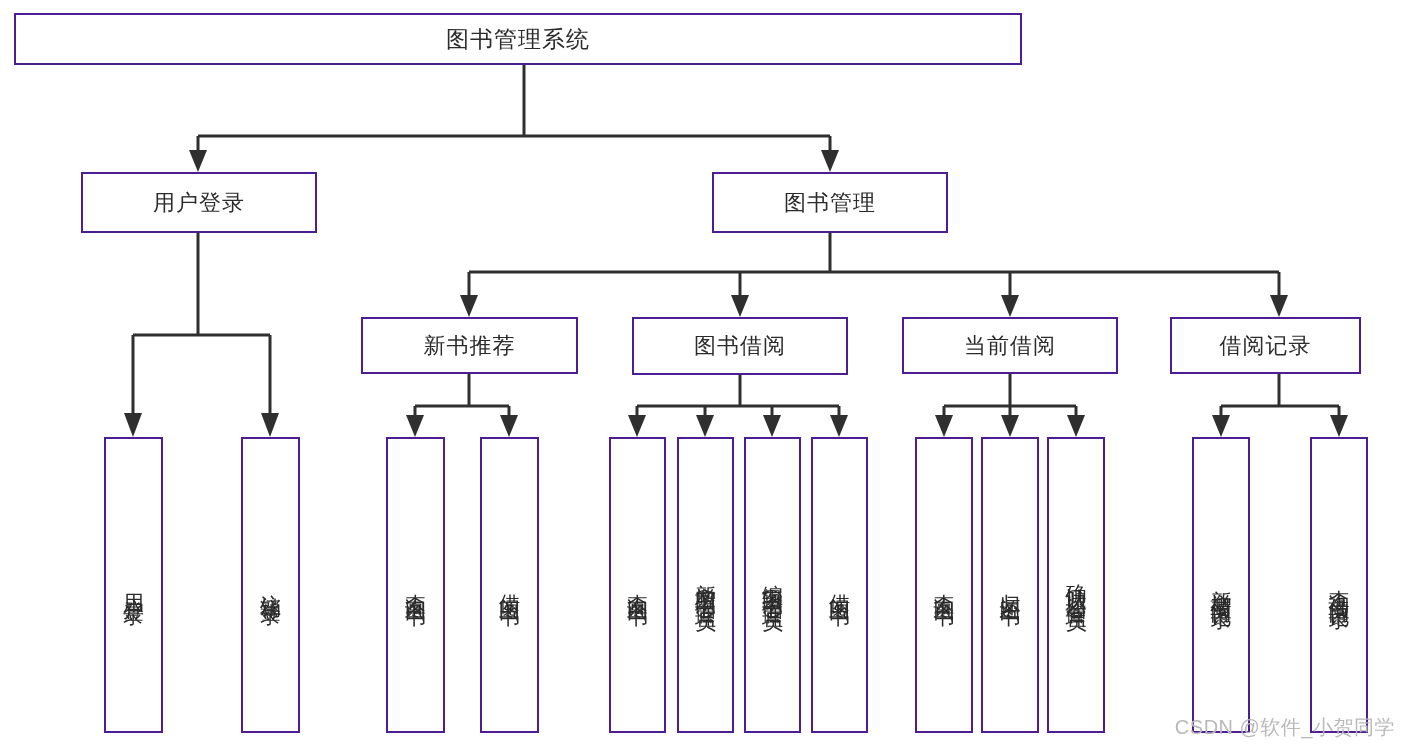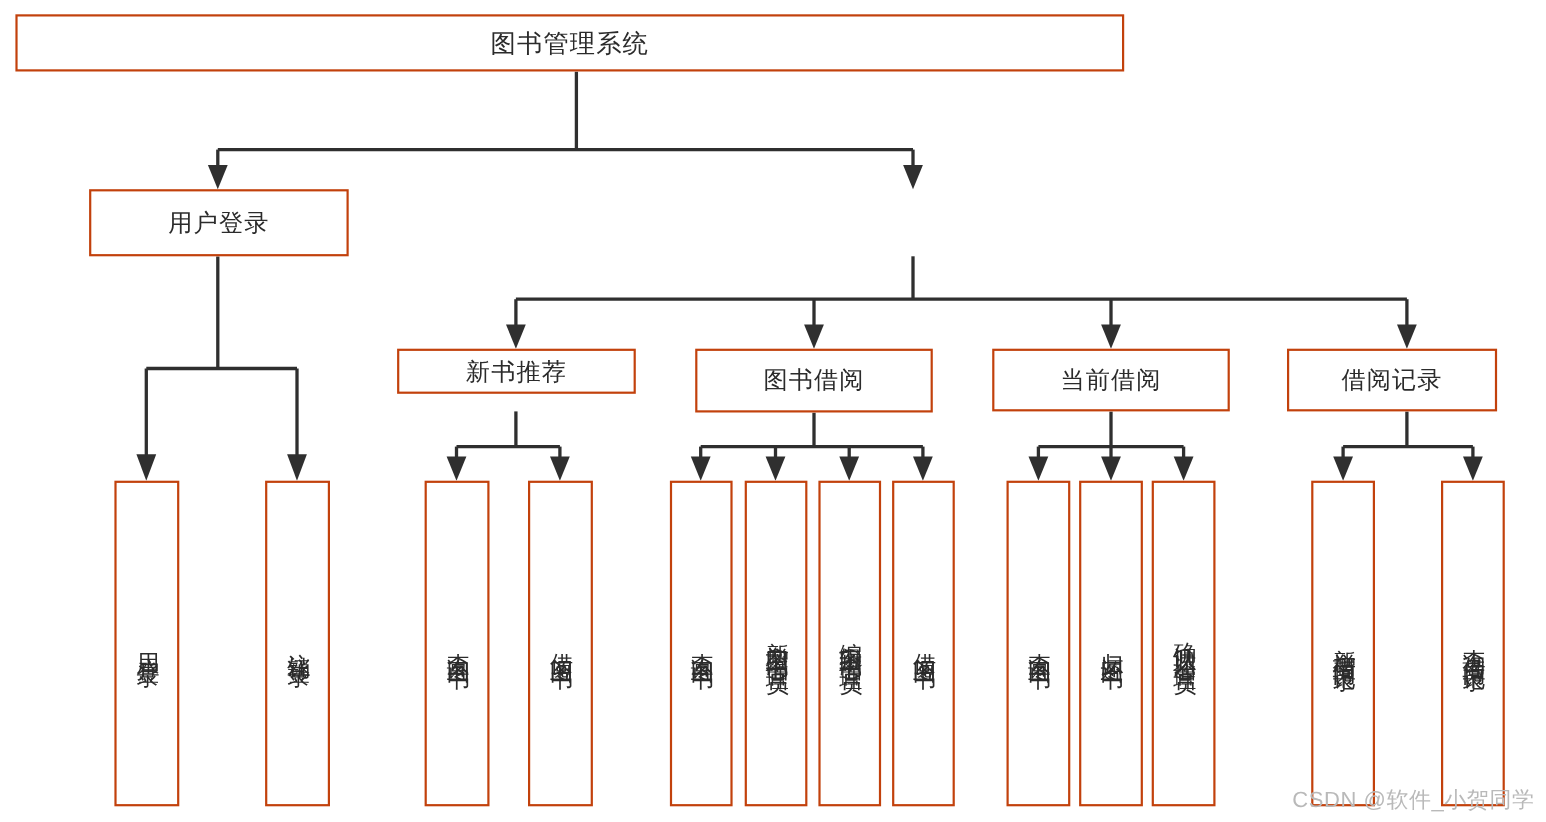--- a/index.html
+++ b/index.html
@@ -8,21 +8,21 @@
     background:#ffffff;
     font-family:"Liberation Sans","DejaVu Sans",sans-serif;
     overflow:hidden;
     position:relative;
   }
   #diagram{position:absolute;left:0;top:0;width:1405px;height:747px;}
   .node{
     position:absolute;
     box-sizing:border-box;
     background:#ffffff;
-    border:2px solid #c2410c;
+    border:2px solid #4c1d95;
     display:flex;
     align-items:center;
     justify-content:center;
     color:#2b2b2b;
   }
   .node.h{
     font-size:22px;
     letter-spacing:1px;
   }
   .node.v{
@@ -121,22 +121,25 @@
     <polygon points="1330,415 1348,415 1339,437"></polygon>
   </svg>
 
   <div class="node h root" style="left:14px;top:13px;width:1008px;height:52px;">
     <span class="label">图书管理系统</span>
   </div>
 
   <div class="node h" style="left:81px;top:172px;width:236px;height:61px;">
     <span class="label">用户登录</span>
   </div>
+  <div class="node h" style="left:712px;top:172px;width:236px;height:61px;">
+    <span class="label">图书管理</span>
+  </div>
 
-  <div class="node h" style="left:361px;top:317px;width:217px;height:41px;">
+  <div class="node h" style="left:361px;top:317px;width:217px;height:57px;">
     <span class="label">新书推荐</span>
   </div>
   <div class="node h" style="left:632px;top:317px;width:216px;height:58px;">
     <span class="label">图书借阅</span>
   </div>
   <div class="node h" style="left:902px;top:317px;width:216px;height:57px;">
     <span class="label">当前借阅</span>
   </div>
   <div class="node h" style="left:1170px;top:317px;width:191px;height:57px;">
     <span class="label">借阅记录</span>

